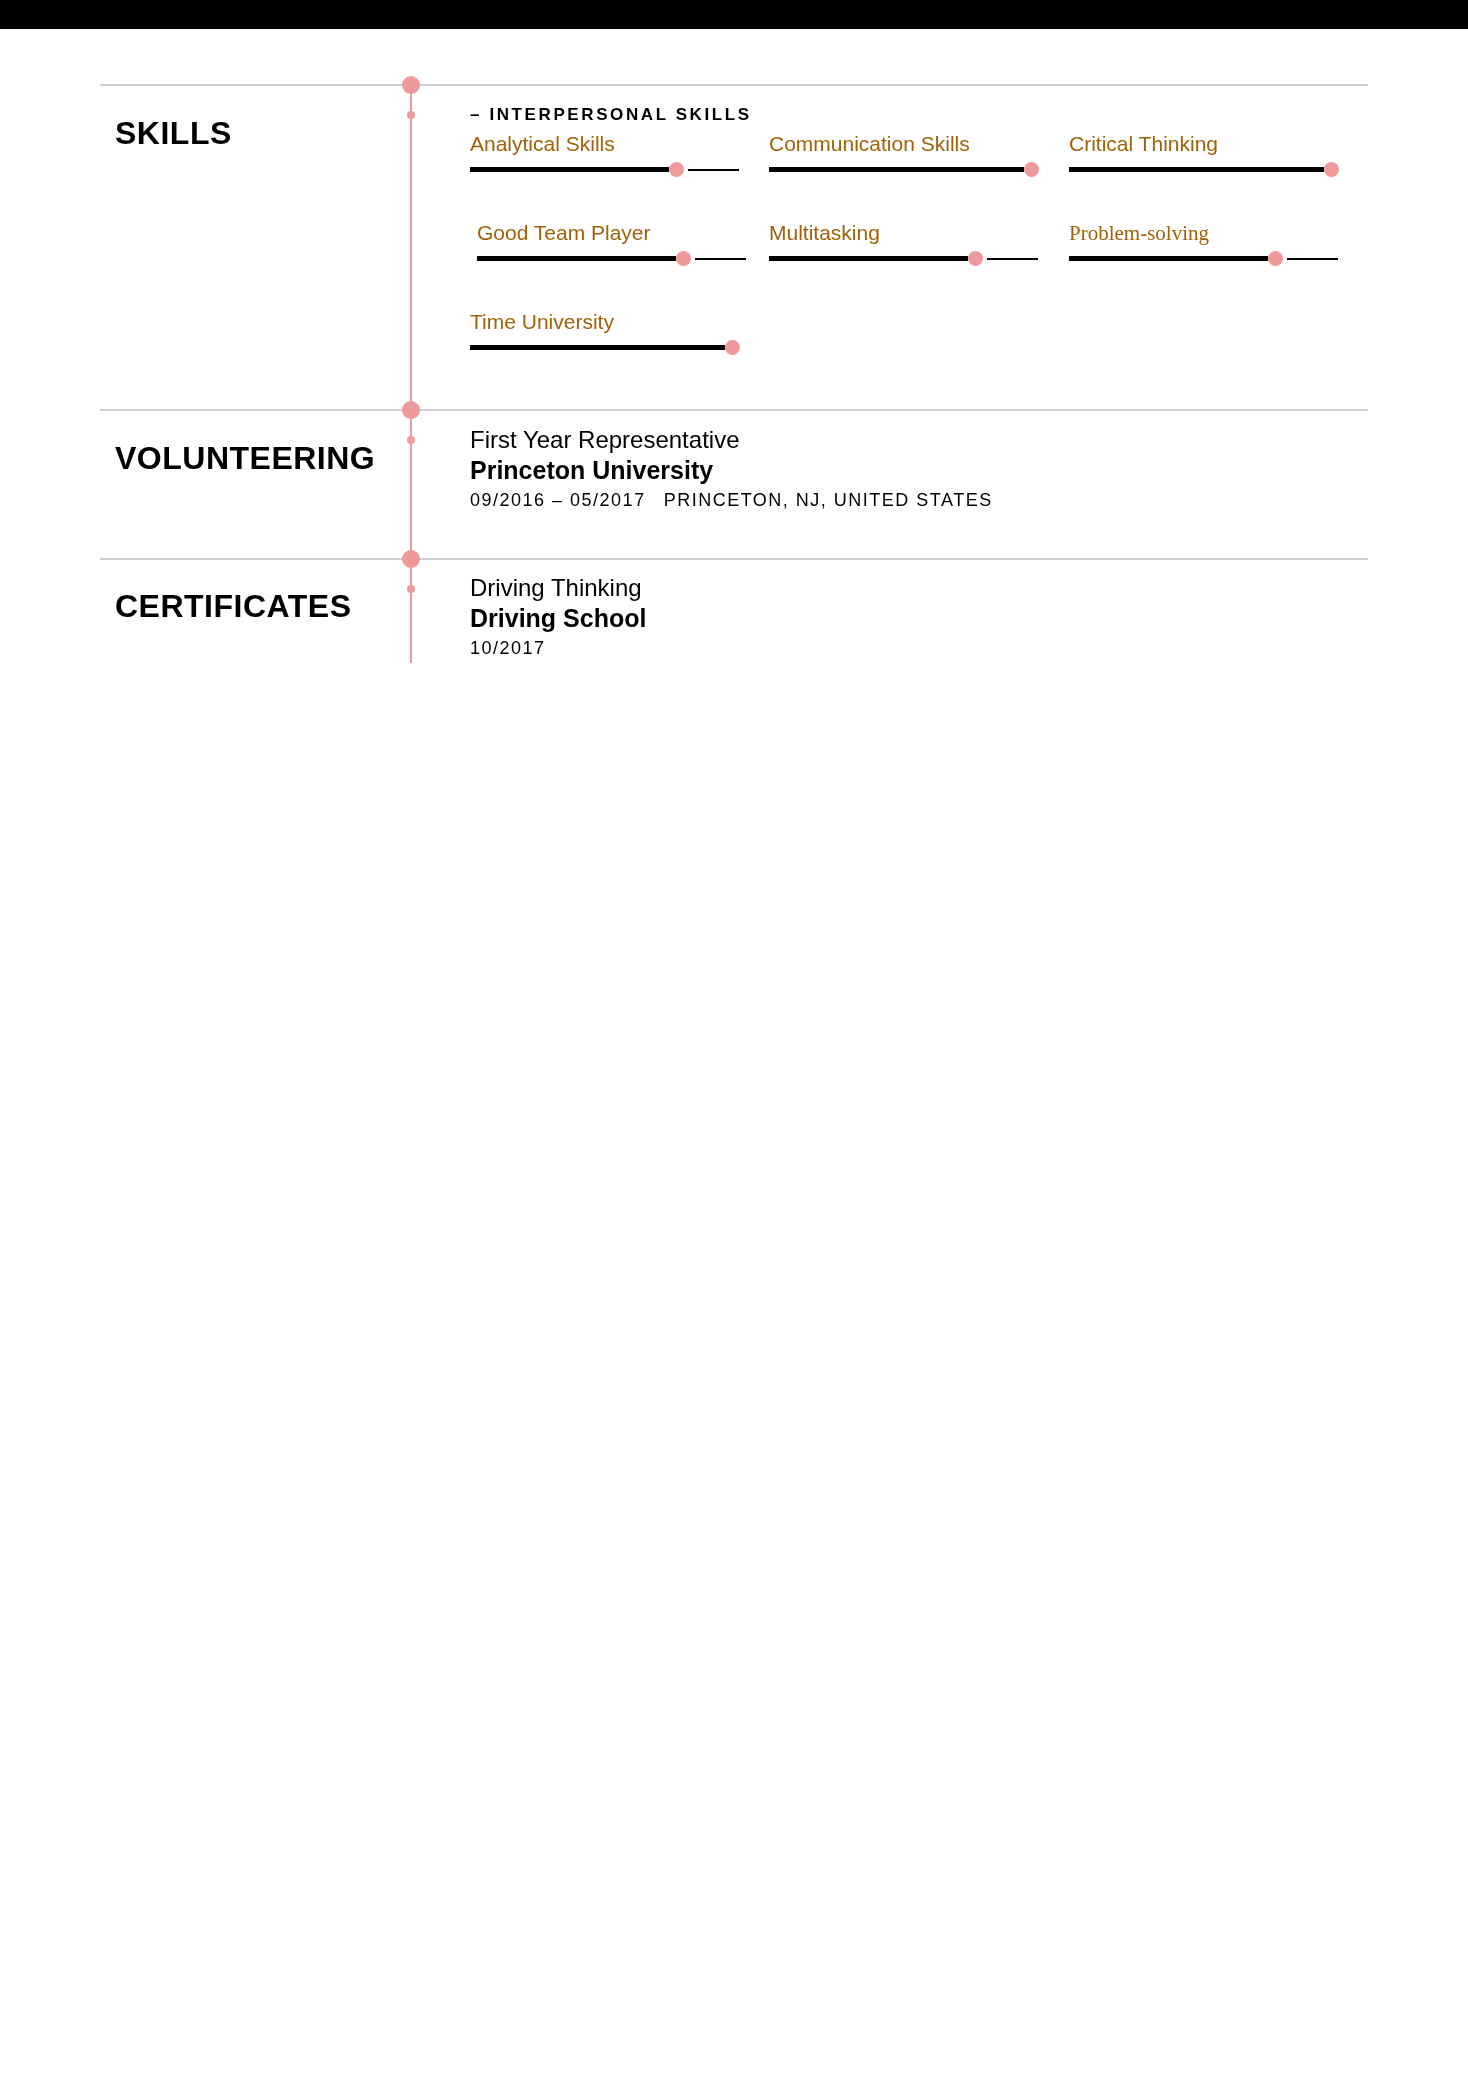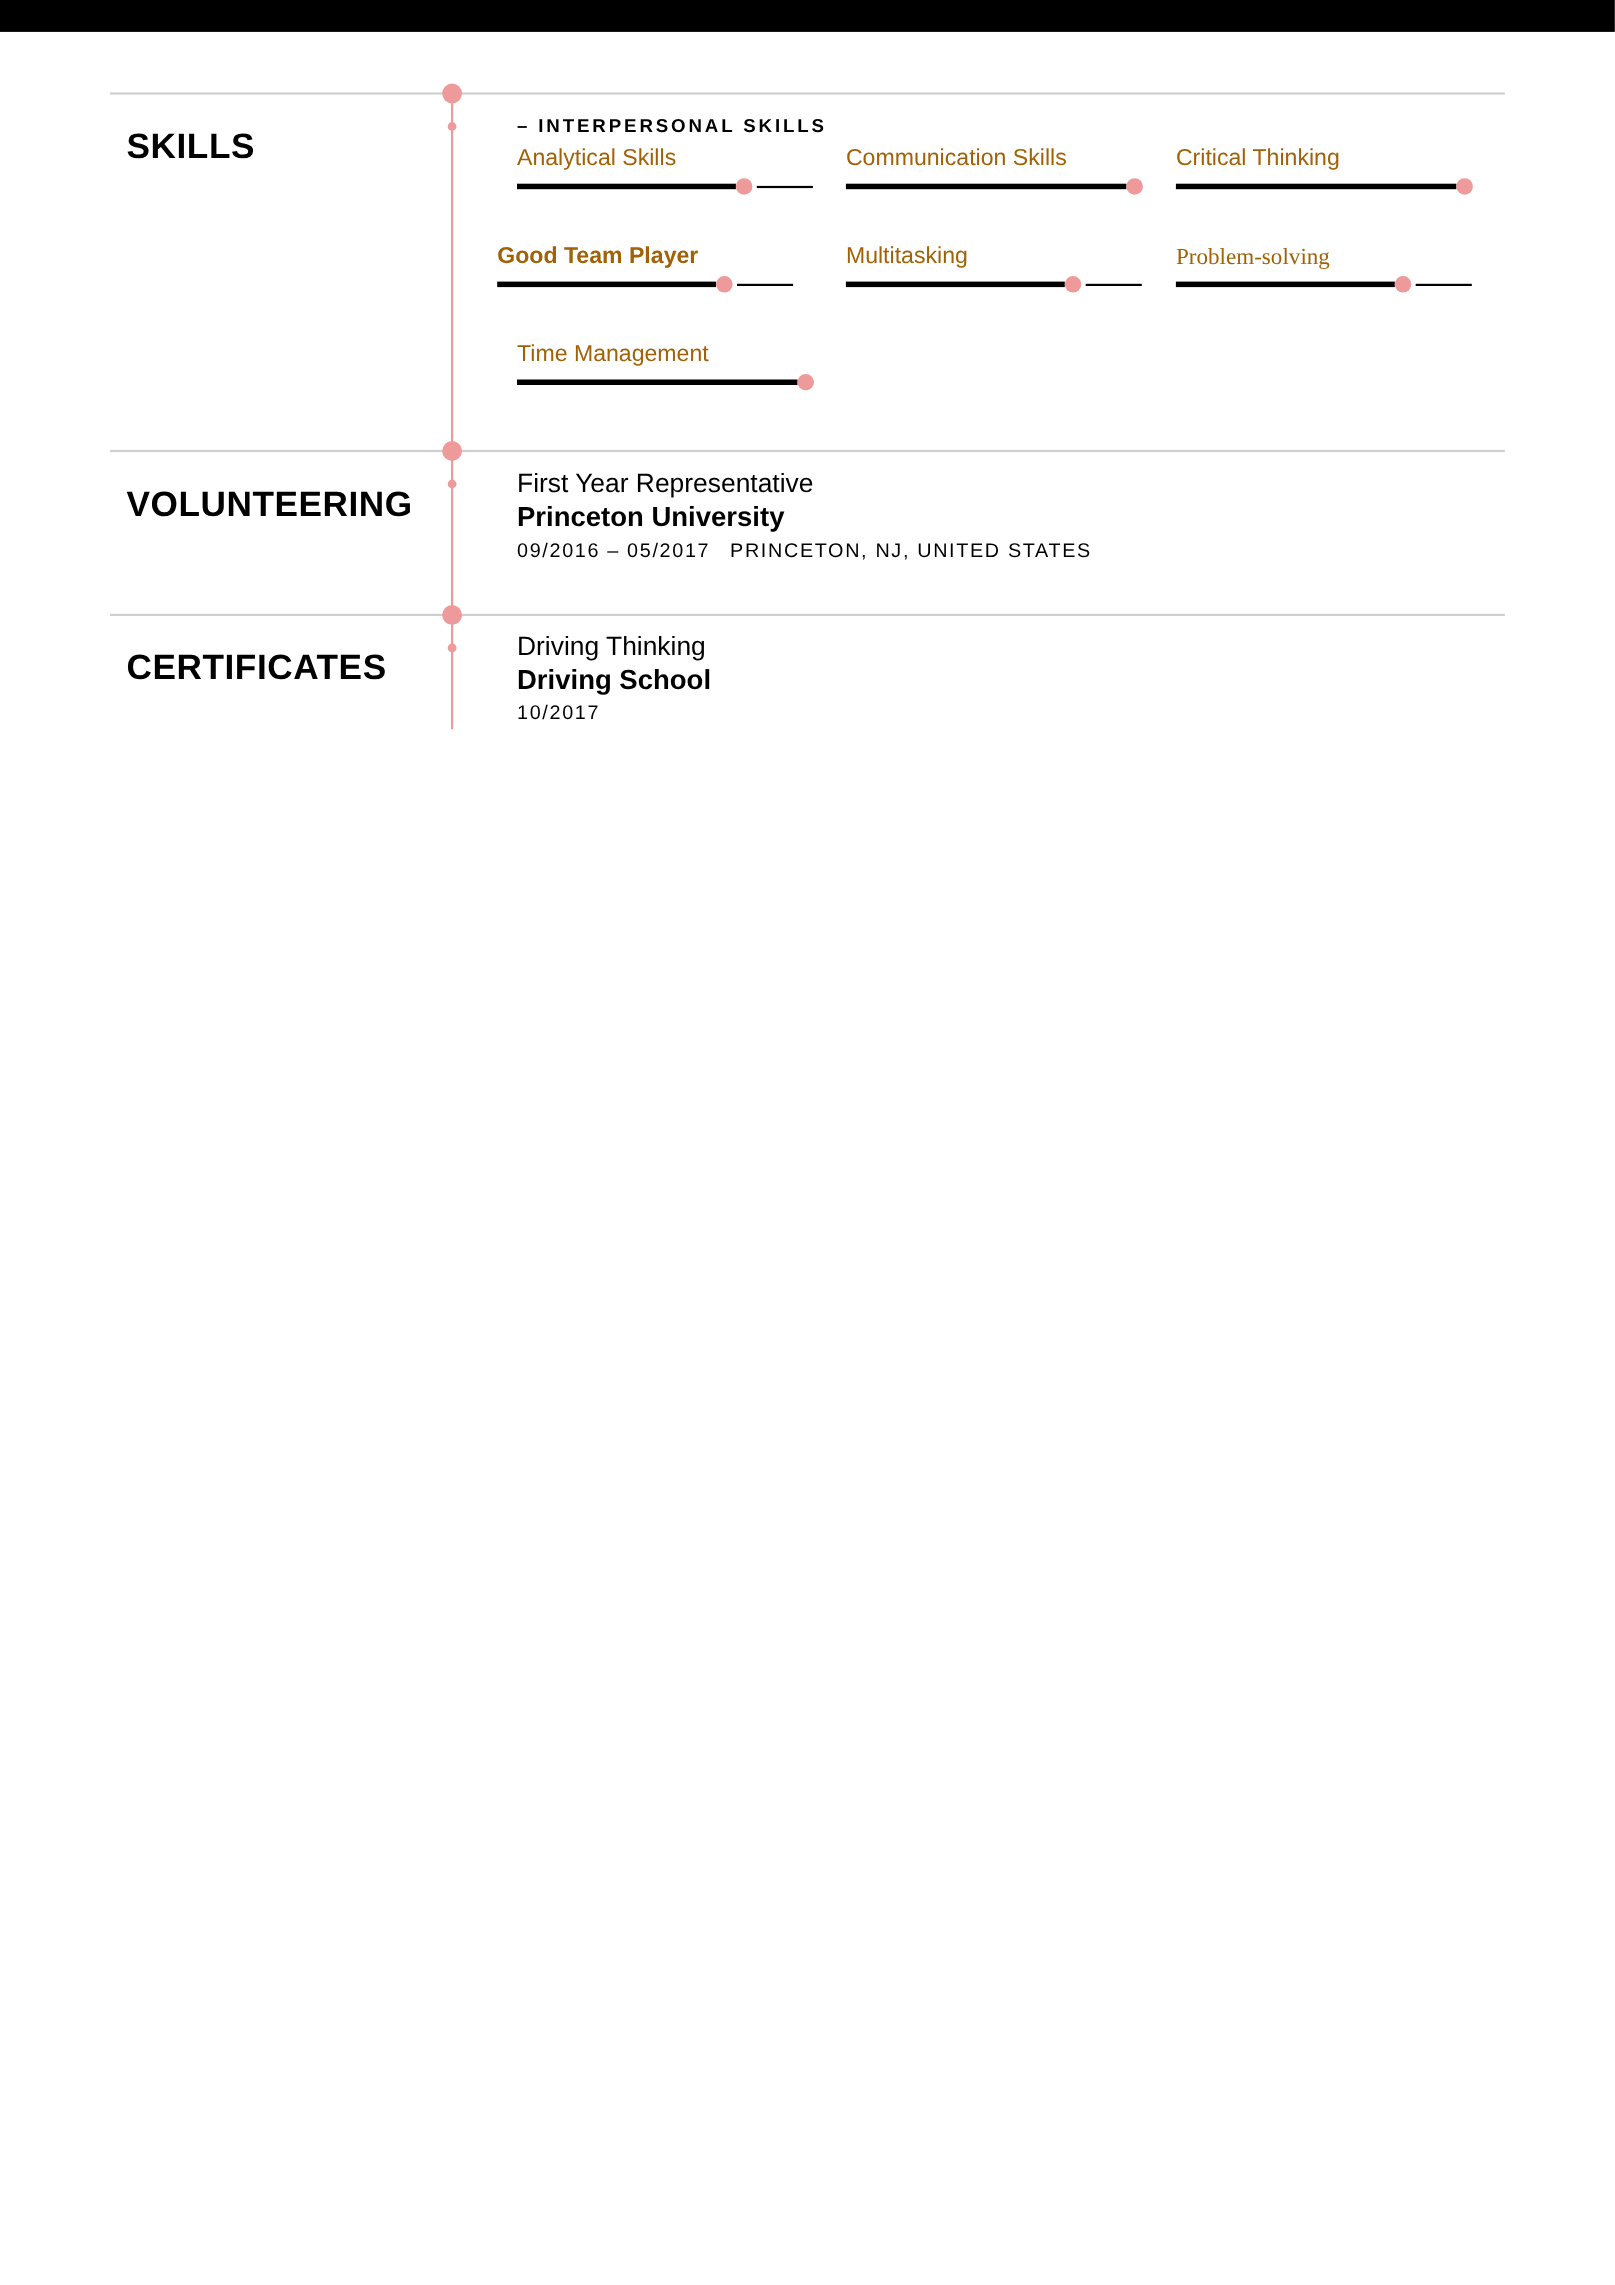--- a/index.html
+++ b/index.html
@@ -67,21 +67,21 @@
           <div class="skill-knob" style="left: 255px;"></div>
         </div>
       </div>
       <div class="skill" style="left: 1069px; top: 131px;">
         <div class="skill-name">Critical Thinking</div>
         <div class="skill-track">
           <div class="skill-fill" style="width: 255px;"></div>
           <div class="skill-knob" style="left: 255px;"></div>
         </div>
       </div>
-      <div class="skill" style="left: 452px; top: 220px; font-weight: bold;">
+      <div class="skill" style="left: 477px; top: 220px;">
         <div class="skill-name">Good Team Player</div>
         <div class="skill-track">
           <div class="skill-fill" style="width: 199px;"></div>
           <div class="skill-knob" style="left: 199px;"></div>
           <div class="skill-rest" style="left: 218px; width: 51px;"></div>
         </div>
       </div>
       <div class="skill" style="left: 769px; top: 220px;">
         <div class="skill-name">Multitasking</div>
         <div class="skill-track">
@@ -92,21 +92,21 @@
       </div>
       <div class="skill" style="left: 1069px; top: 220px; font-family: Liberation Serif, serif;">
         <div class="skill-name">Problem-solving</div>
         <div class="skill-track">
           <div class="skill-fill" style="width: 199px;"></div>
           <div class="skill-knob" style="left: 199px;"></div>
           <div class="skill-rest" style="left: 218px; width: 51px;"></div>
         </div>
       </div>
       <div class="skill" style="left: 470px; top: 309px;">
-        <div class="skill-name">Time Management</div>
+        <div class="skill-name">Time University</div>
         <div class="skill-track">
           <div class="skill-fill" style="width: 255px;"></div>
           <div class="skill-knob" style="left: 255px;"></div>
         </div>
       </div>
     </div>
 </section>
 
 <section>
   <div class="sec-title" style="top:440px">VOLUNTEERING</div>

